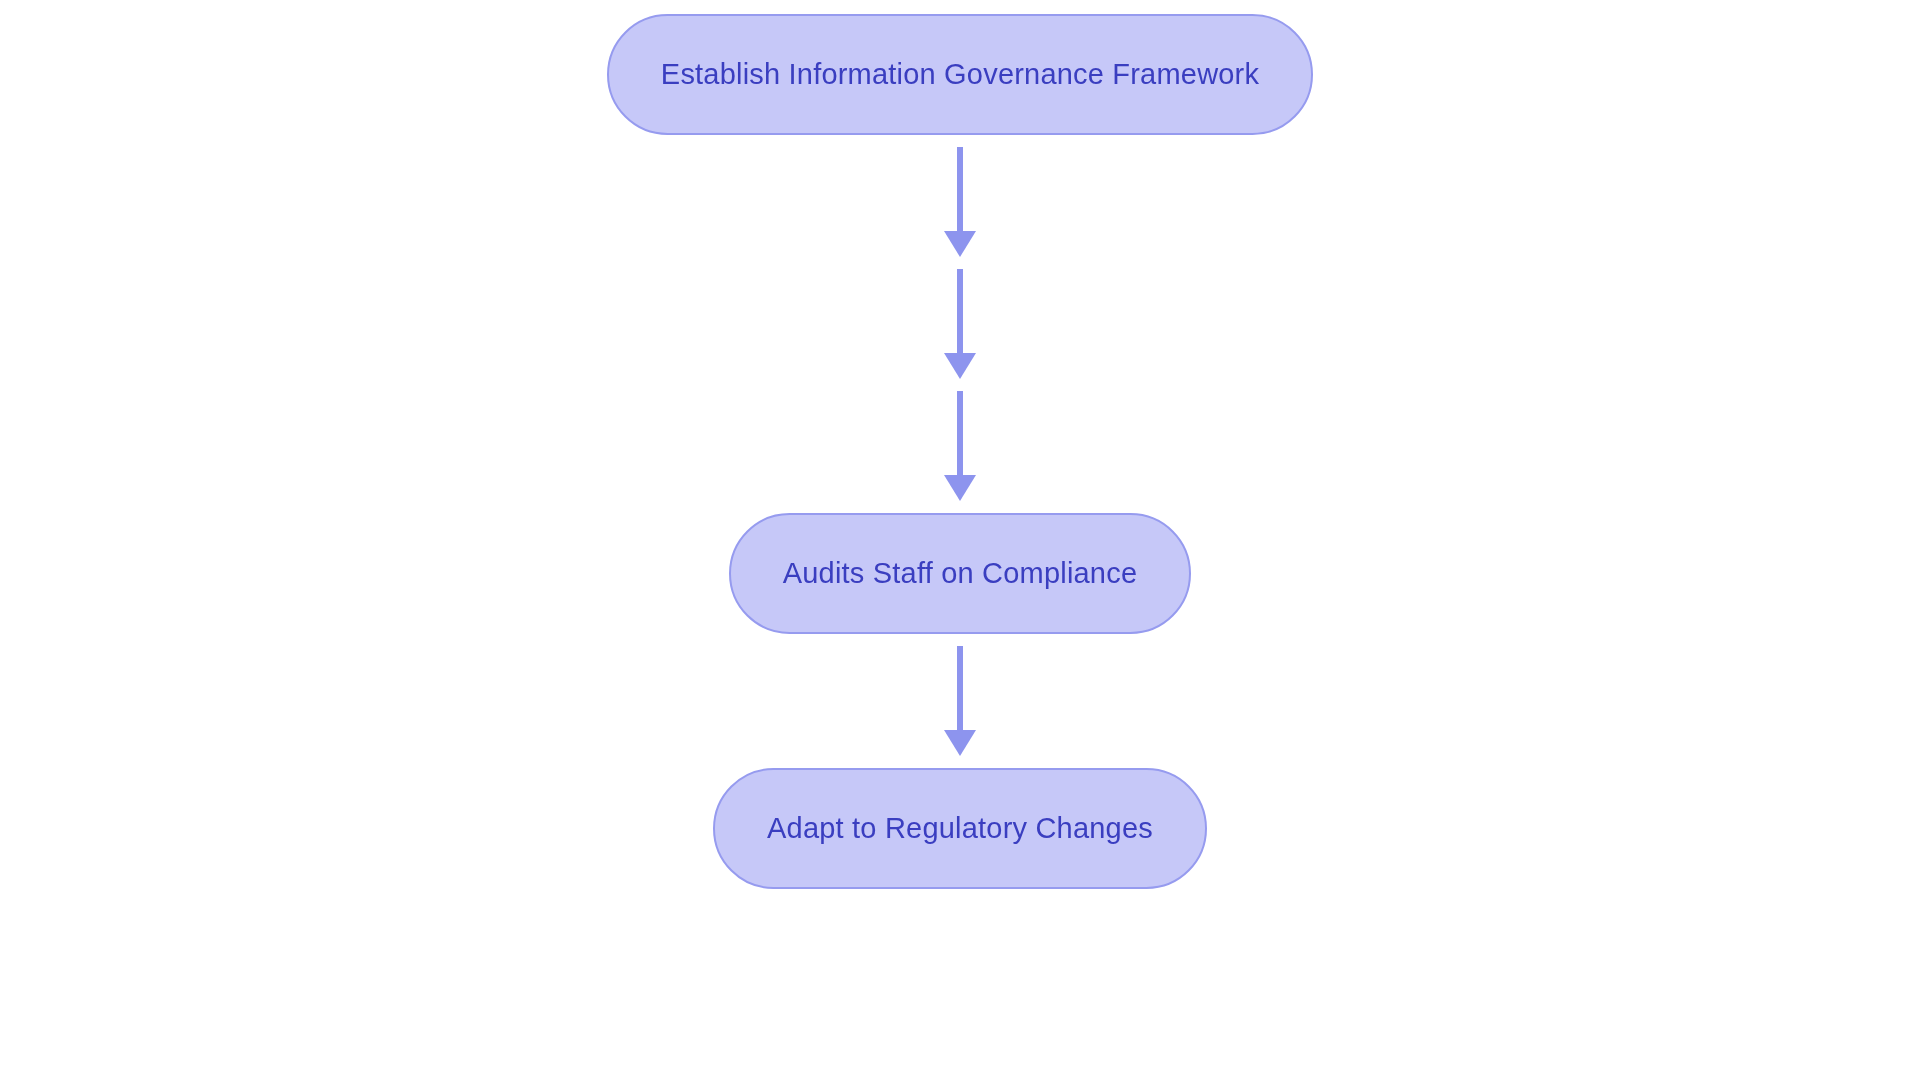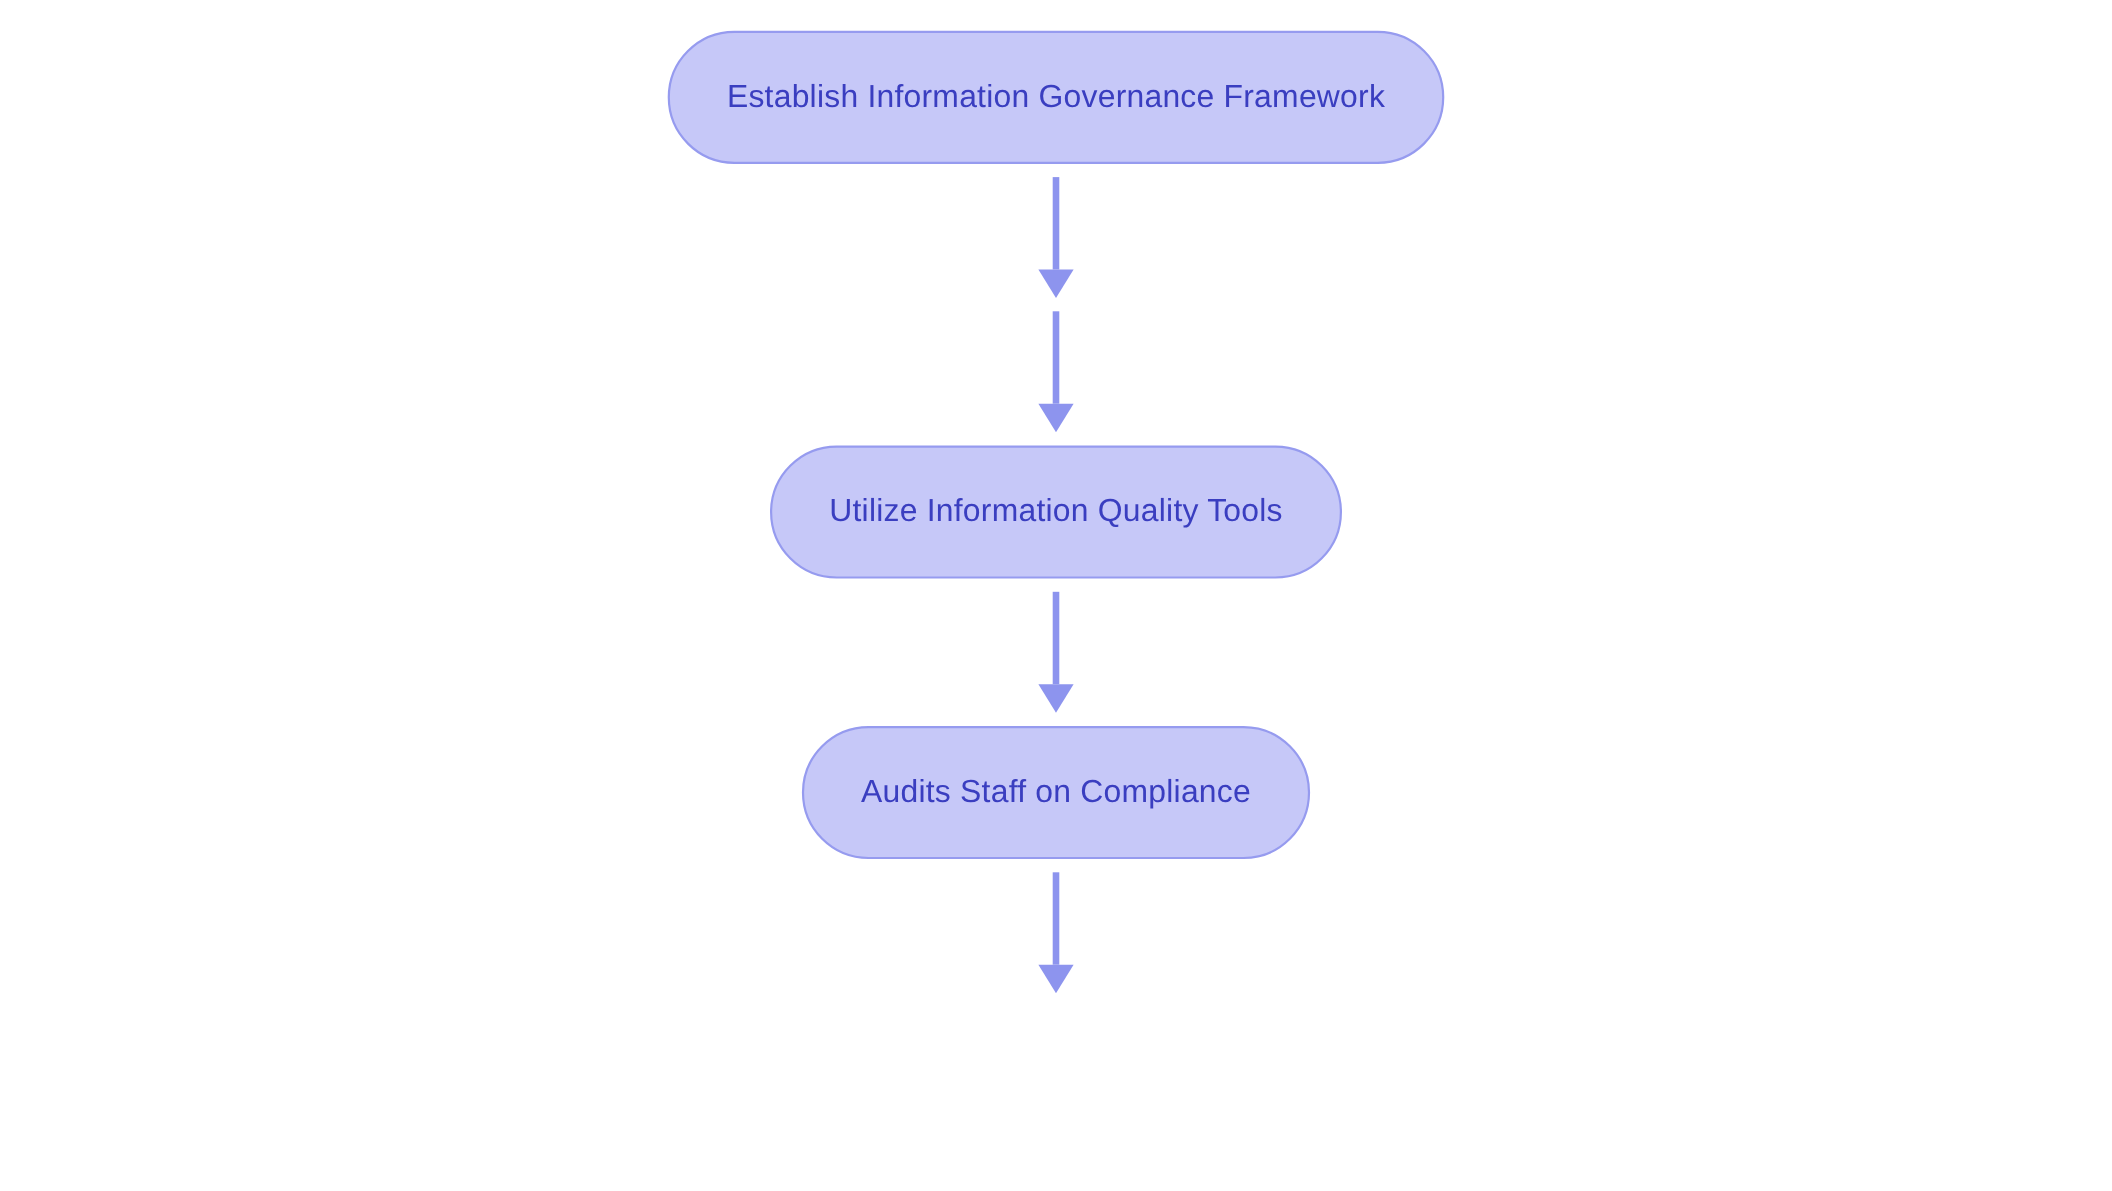--- a/index.html
+++ b/index.html
@@ -13,21 +13,21 @@
   html, body {
     width: 1920px;
     height: 1083px;
     background: var(--background);
     font-family: "Liberation Sans", "DejaVu Sans", sans-serif;
     overflow: hidden;
   }
   .canvas {
     width: 1920px;
     height: 1083px;
-    padding-top: 28px;
+    padding-top: 14px;
     display: flex;
     flex-direction: column;
     align-items: center;
     gap: 12px;
   }
   .node {
     height: 121px;
     min-height: 121px;
     padding: 0 52px;
     border-radius: 60.5px;
@@ -77,32 +77,32 @@
     <div class="stem"></div>
     <div class="head"></div>
   </div>
 
 
   <div class="arrow">
     <div class="stem"></div>
     <div class="head"></div>
   </div>
 
-  <div class="node">
-    <span class="label">Utilize Information Quality Tools</span>
-  </div>
 
   <div class="arrow">
     <div class="stem"></div>
     <div class="head"></div>
   </div>
 
   <div class="node">
     <span class="label">Audits Staff on Compliance</span>
   </div>
 
   <div class="arrow">
     <div class="stem"></div>
     <div class="head"></div>
   </div>
 
+  <div class="node">
+    <span class="label">Adapt to Regulatory Changes</span>
+  </div>
 
 </div>
 
 </body></html>

